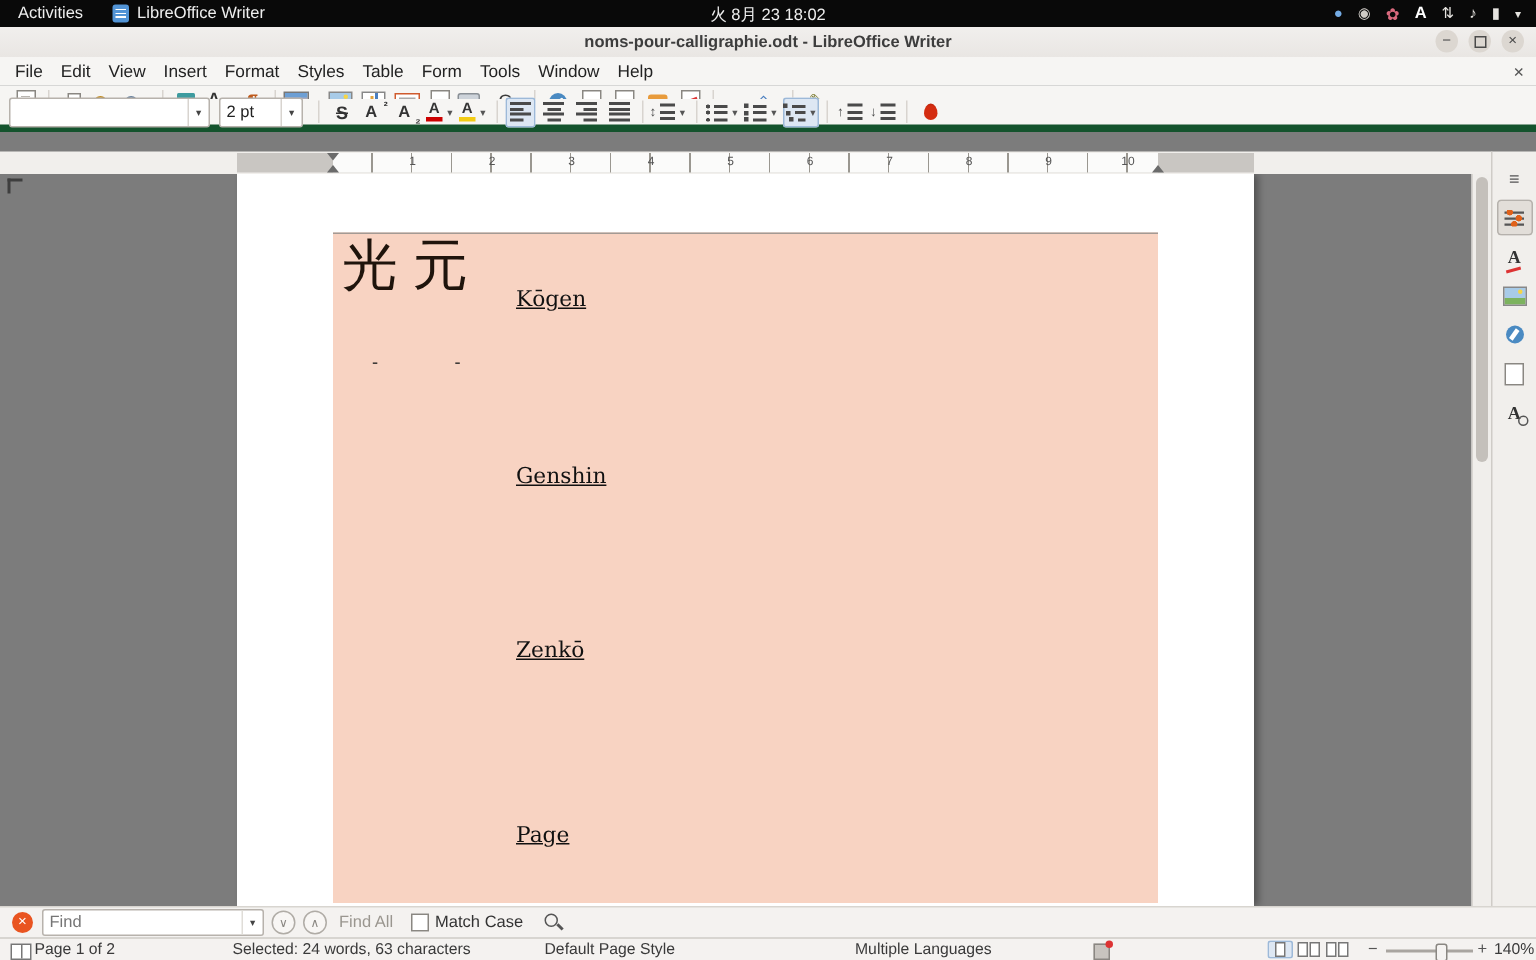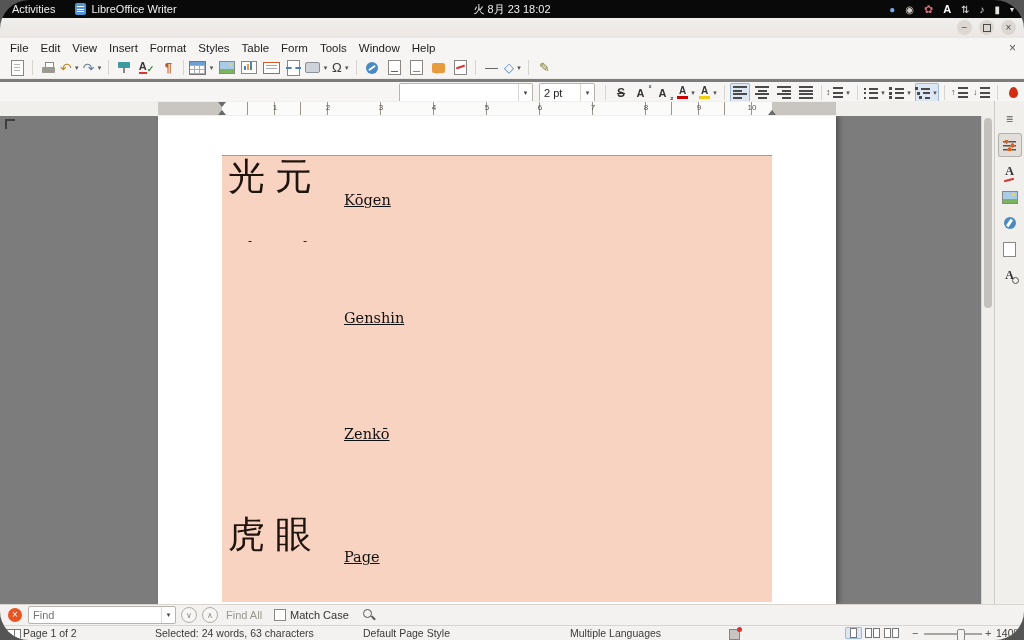--- a/index.html
+++ b/index.html
@@ -1,17 +1,17 @@
 <!DOCTYPE html>
 <html><head>
 <meta charset="utf-8">
 <style>
   html,body{margin:0;padding:0;background:#555;}
   .screen{position:relative;width:1024px;height:640px;overflow:hidden;
-    font-family:"Liberation Sans",sans-serif;background:#7c7c7c;border-radius:29px;}
+    font-family:"Liberation Sans",sans-serif;background:#7c7c7c;}
 
   
   .topbar{position:absolute;left:0;top:0;width:1024px;height:18px;background:#090909;color:#eee;
     display:flex;align-items:center;font-size:11px;}
   .tb-activities{padding:0 12px;height:100%;display:flex;align-items:center;}
   .tb-app{display:flex;align-items:center;gap:5px;padding:0 8px;}
   .w-ic{width:11px;height:12px;background:#5294d6;border-radius:2px;position:relative;display:inline-block;}
   .w-ic::after{content:"";position:absolute;left:2px;top:3px;right:2px;height:6px;
     background:repeating-linear-gradient(#fff 0 1px,transparent 1px 2.5px);}
   .tb-clock{position:absolute;left:50%;transform:translateX(-50%);font-size:11px;}
@@ -32,21 +32,21 @@
   
   .menubar{position:absolute;left:0;top:38px;width:1024px;height:19px;background:#f6f5f3;
     display:flex;align-items:center;padding-left:4px;box-sizing:border-box;font-size:11.5px;color:#222;}
   .menu-item{padding:0 6px;height:100%;display:flex;align-items:center;}
   .menu-close{margin-left:auto;margin-right:8px;color:#555;font-size:12px;}
 
   
   .toolbar{position:absolute;left:0;width:1024px;background:#f6f5f3;display:flex;align-items:center;
     padding-left:6px;box-sizing:border-box;}
   .tb1{top:57px;height:22px;border-bottom:1px solid #eceae7;}
-  .tb2{top:82px;height:22px;border-bottom:1px solid #14532d;justify-content:flex-end;}
+  .tb2{top:66px;height:22px;border-bottom:5px solid #14532d;}
   .tbi{height:20px;min-width:20px;display:inline-flex;align-items:center;justify-content:center;
     border-radius:2px;margin:0 1px;position:relative;}
   .tbi.active{background:#dde7f3;box-shadow:inset 0 0 0 1px #9db9d8;}
   .sep{width:1px;height:15px;background:#d8d4cf;margin:0 4px;}
   .dd{font-size:7px;color:#555;margin-left:1px;width:8px;text-align:center;}
   .glyph{font-size:13px;color:#3c3c3c;line-height:1;}
   .undo-g{color:#c08a22;font-size:14px;} .redo-g{color:#68809c;font-size:14px;}
   .pilcrow-g{color:#bf5b1d;font-weight:bold;} .omega-g{color:#3c3c3c;}
   .hline-g{color:#555;} .shapes-g{color:#4a7fc0;} .pencil-g{color:#7d7d35;}
 
@@ -226,20 +226,21 @@
       <span class="tr2">✿</span>
       <span class="tr3">A</span>
       <span>⇅</span>
       <span>♪</span>
       <span>▮</span>
       <span class="tr7">▾</span>
     </span>
   </div>
 
   <div class="titlebar">
+    <span class="title">noms-pour-calligraphie.odt - LibreOffice Writer</span>
     <span class="winbtns">
       <span class="wb">−</span>
       <span class="wb">
           <span class="maxglyph"></span>
         </span>
       <span class="wb">×</span>
     </span>
   </div>
 
   <div class="menubar">
@@ -439,21 +440,20 @@
   <div class="docarea">
     <span class="corner-mark"></span>
     <div class="page">
       <div class="calli-table" style="background: rgb(248, 211, 194);">
         <span class="kanji" style="top:2px">光元</span>
         <span class="romaji" style="top:36px">Kōgen</span>
         <span class="dash" style="left:26px">-</span>
         <span class="dash" style="left:81px">-</span>
         <span class="romaji" style="top:154px">Genshin</span>
         <span class="romaji" style="top:270px">Zenkō</span>
-        <span class="kanji" style="top:360px">虎眼</span>
         <span class="romaji" style="top:393px">Page</span>
       </div>
     </div>
     <div class="vscroll">
         <div class="vthumb"></div>
       </div>
   </div>
 
   <div class="sidebar">
     <div class="sb-item">

